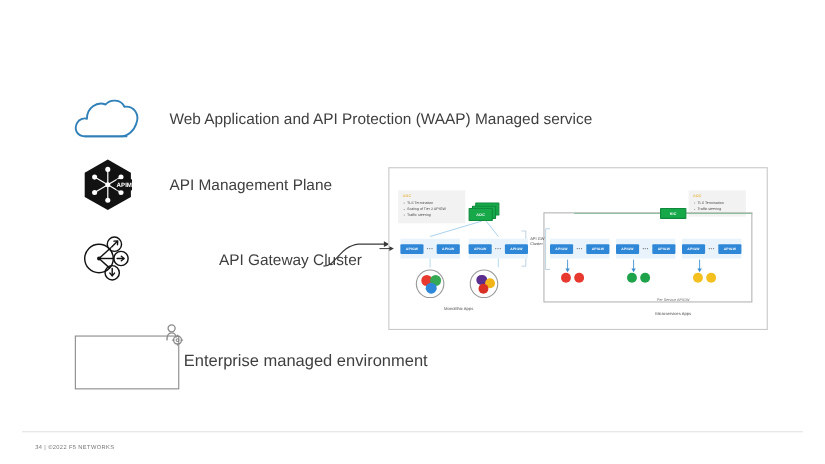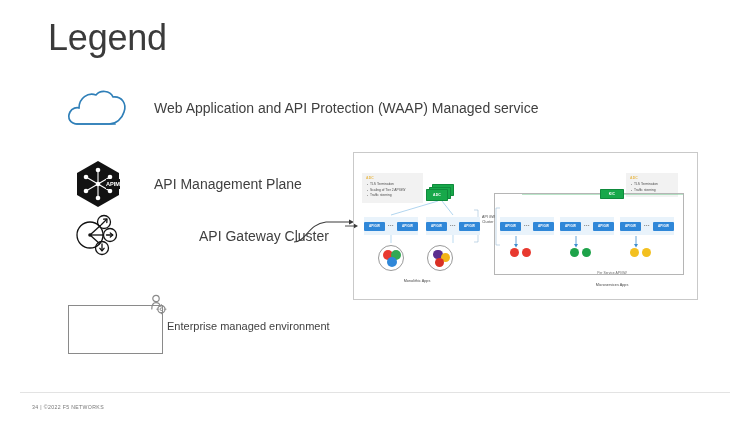--- a/index.html
+++ b/index.html
@@ -22,41 +22,41 @@
 
   
   .legend{position:absolute;left:60px;top:82px;width:430px;}
   .legend-row{position:absolute;display:flex;align-items:center;}
   .legend-icon{width:72px;height:52px;position:relative;flex:0 0 72px;}
   .legend-label{
     font-size:14px;color:#3f3f3f;white-space:nowrap;
     margin-left:22px;
   }
   #row-waap{left:0;top:0;}
-  #row-apim{left:0;top:76px;}
+  #row-apim{left:0;top:60px;}
   #row-gw{left:0;top:128px;gap:45px;}
 
   
   .cloud-ico{position:absolute;left:6px;top:4px;}
   
   .apim-ico{position:absolute;left:14px;top:2px;}
   
   .gw-ico{position:absolute;left:12px;top:0px;}
 
   
   .ent-wrap{position:absolute;left:68px;top:305px;width:95px;height:48px;}
   .ent-box{
     position:absolute;left:0;top:0;width:93px;height:47px;
     border:1px solid #8a8a8a;background:transparent;
     border-top-right-radius:0;
   }
   .ent-person{position:absolute;left:78px;top:-12px;}
   .ent-label{
     position:absolute;left:167px;top:320px;
-    font-size:11px;color:#3f3f3f;white-space:nowrap;
+    font-size:15px;color:#3f3f3f;white-space:nowrap;
   }
 
   
   .connector{position:absolute;left:292px;top:218px;}
 
   
   .diagram{
     position:absolute;left:353px;top:152px;
     width:345px;height:148px;
     background:#ffffff;
@@ -167,21 +167,20 @@
     position:absolute;left:20px;top:392px;width:710px;height:1px;
     background:#e3e3e3;
   }
   svg{display:block;overflow:visible;}
 </style>
 </head>
 <body>
 
 <div class="slide">
 
-  <div class="slide-title">Legend</div>
 
   <div class="legend">
 
     <div class="legend-row" id="row-waap">
       <div class="legend-icon">
         <svg class="cloud-ico" width="62" height="44" viewBox="0 0 62 44">
           <path d="M12 38 C4 38 1 32 4 26 C6 22 11 21 13 22 C13 12 22 6 30 9 C34 4 44 4 47 11 C56 10 61 18 58 26 C56 33 50 38 43 38 Z" fill="none" stroke="#2f7fb8" stroke-width="1.7" stroke-linejoin="round"></path>
           <path d="M11 38 L49 38" fill="none" stroke="#2f7fb8" stroke-width="1.7" stroke-linecap="round"></path>
         </svg>
       </div>

